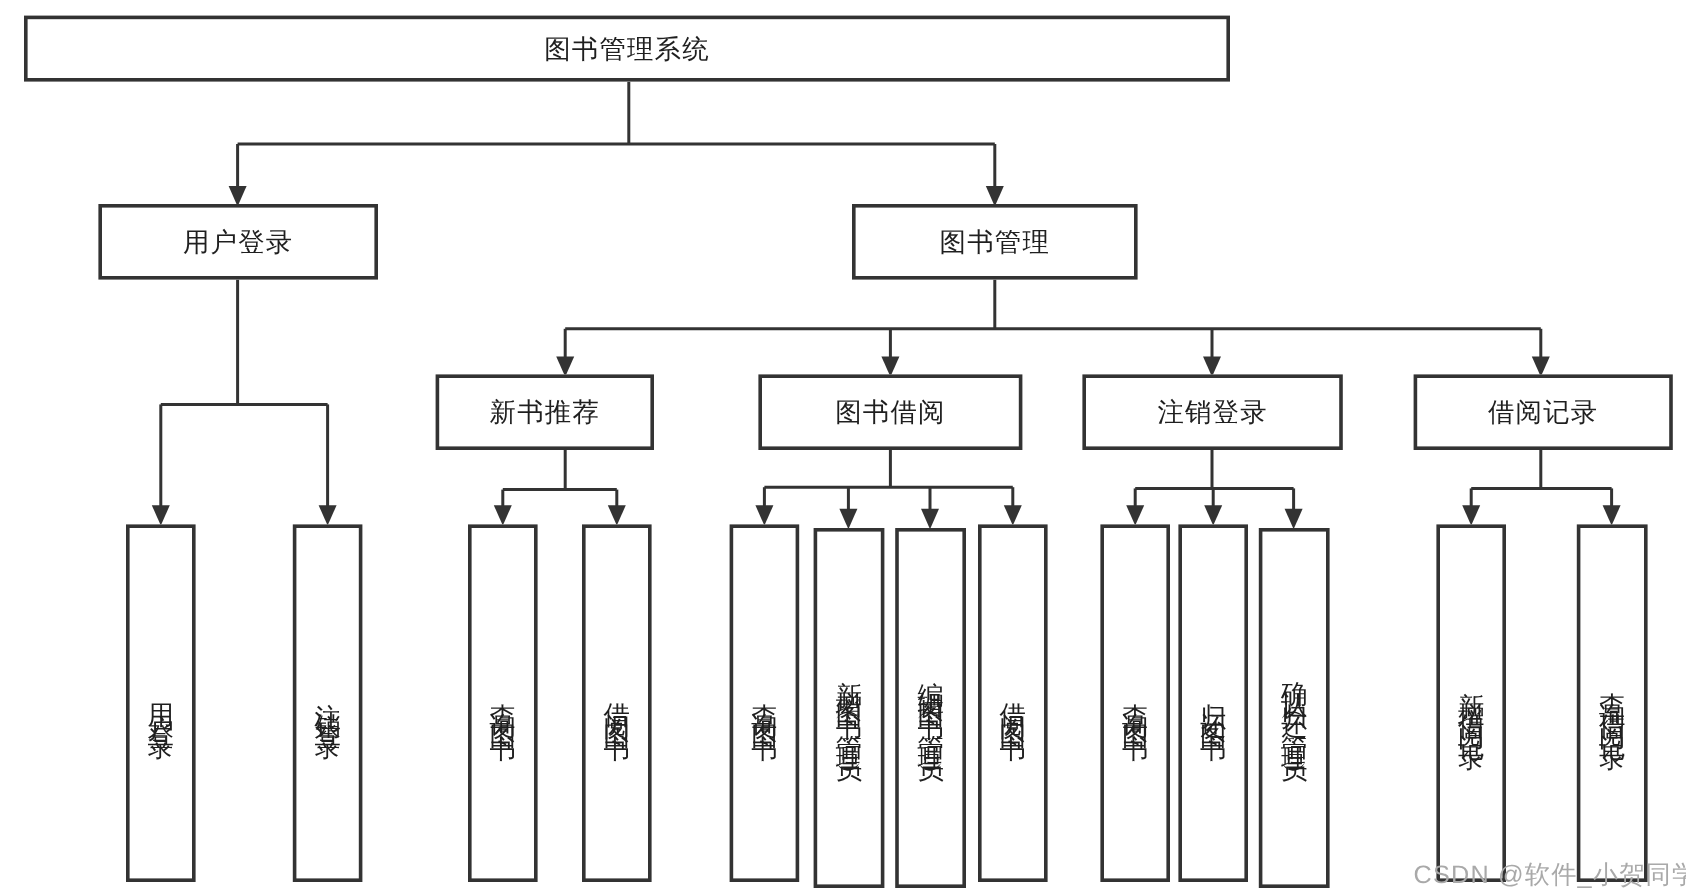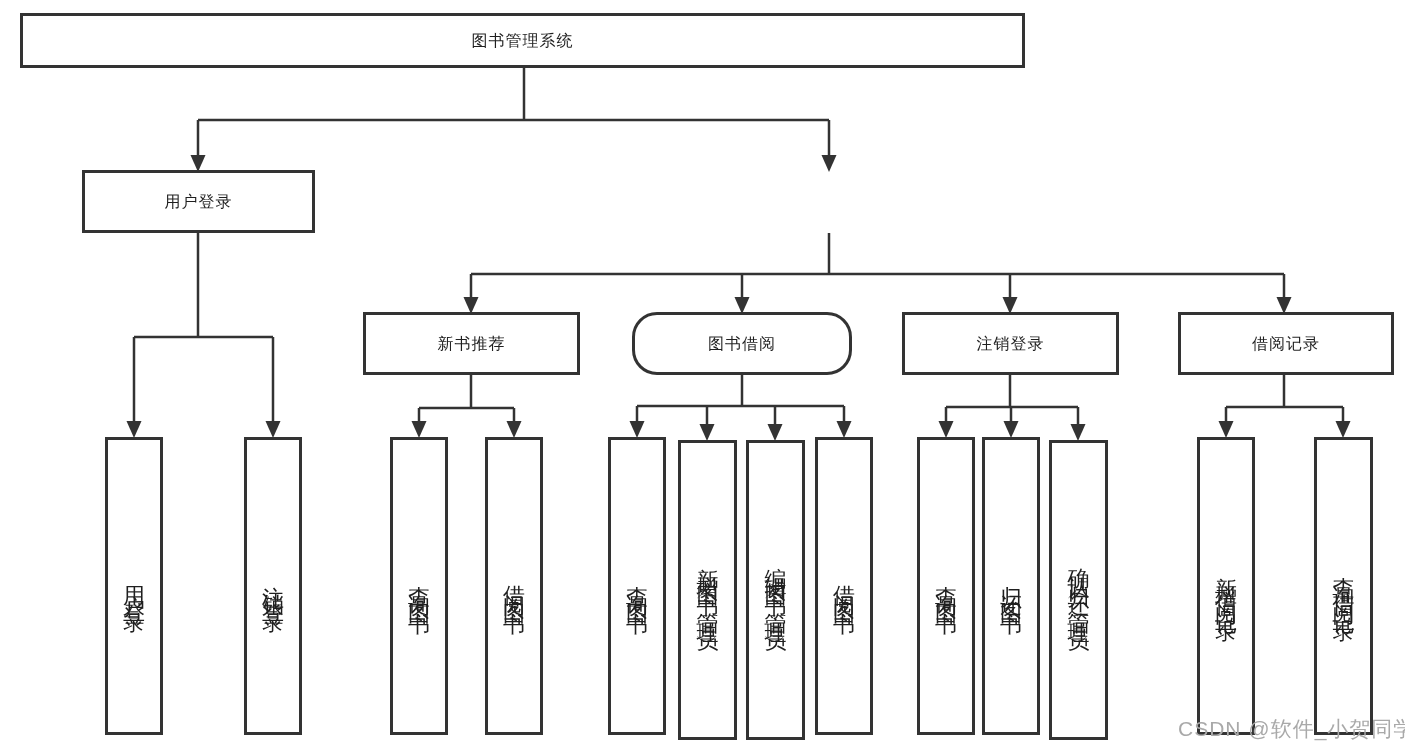--- a/index.html
+++ b/index.html
@@ -25,21 +25,21 @@
   }
   .box {
     position: absolute;
     box-sizing: border-box;
     background: #ffffff;
     border: 3px solid #333333;
     display: flex;
     align-items: center;
     justify-content: center;
     color: #1f1f1f;
-    font-size: 16px;
+    font-size: 22px;
     letter-spacing: 1px;
     line-height: 1;
     text-align: center;
   }
   .vbox {
     writing-mode: vertical-rl;
     text-orientation: upright;
     font-size: 22px;
     letter-spacing: 9px;
     padding: 4px 0;
@@ -145,23 +145,24 @@
     </g>
     <g fill="#333333" stroke="none">
       <polygon points="1218.5,421 1233.5,421 1226,438"></polygon>
       <polygon points="1335.5,421 1350.5,421 1343,438"></polygon>
     </g>
   </svg>
 
   <div class="box" style="left:20px; top:13px; width:1005px; height:55px;">图书管理系统</div>
 
   <div class="box" style="left:82px; top:170px; width:233px; height:63px;">用户登录</div>
+  <div class="box" style="left:710px; top:170px; width:238px; height:63px;">图书管理</div>
 
-  <div class="box" style="left:363px; top:312px; width:217px; height:63px;">新书推荐</div>
-  <div class="box" style="left:632px; top:312px; width:220px; height:63px;border-radius:25px;">图书借阅</div>
+  <div class="box" style="left:363px; top:312px; width:182px; height:63px;">新书推荐</div>
+  <div class="box" style="left:632px; top:312px; width:220px; height:63px;">图书借阅</div>
   <div class="box" style="left:902px; top:312px; width:217px; height:63px;">注销登录</div>
   <div class="box" style="left:1178px; top:312px; width:216px; height:63px;">借阅记录</div>
 
   <div class="box vbox" style="left:105px; top:437px; width:58px; height:298px;">用户登录</div>
   <div class="box vbox" style="left:244px; top:437px; width:58px; height:298px;">注销登录</div>
 
   <div class="box vbox" style="left:390px; top:437px; width:58px; height:298px;">查询图书</div>
   <div class="box vbox" style="left:485px; top:437px; width:58px; height:298px;">借阅图书</div>
 
   <div class="box vbox" style="left:608px; top:437px; width:58px; height:298px;">查询图书</div>

